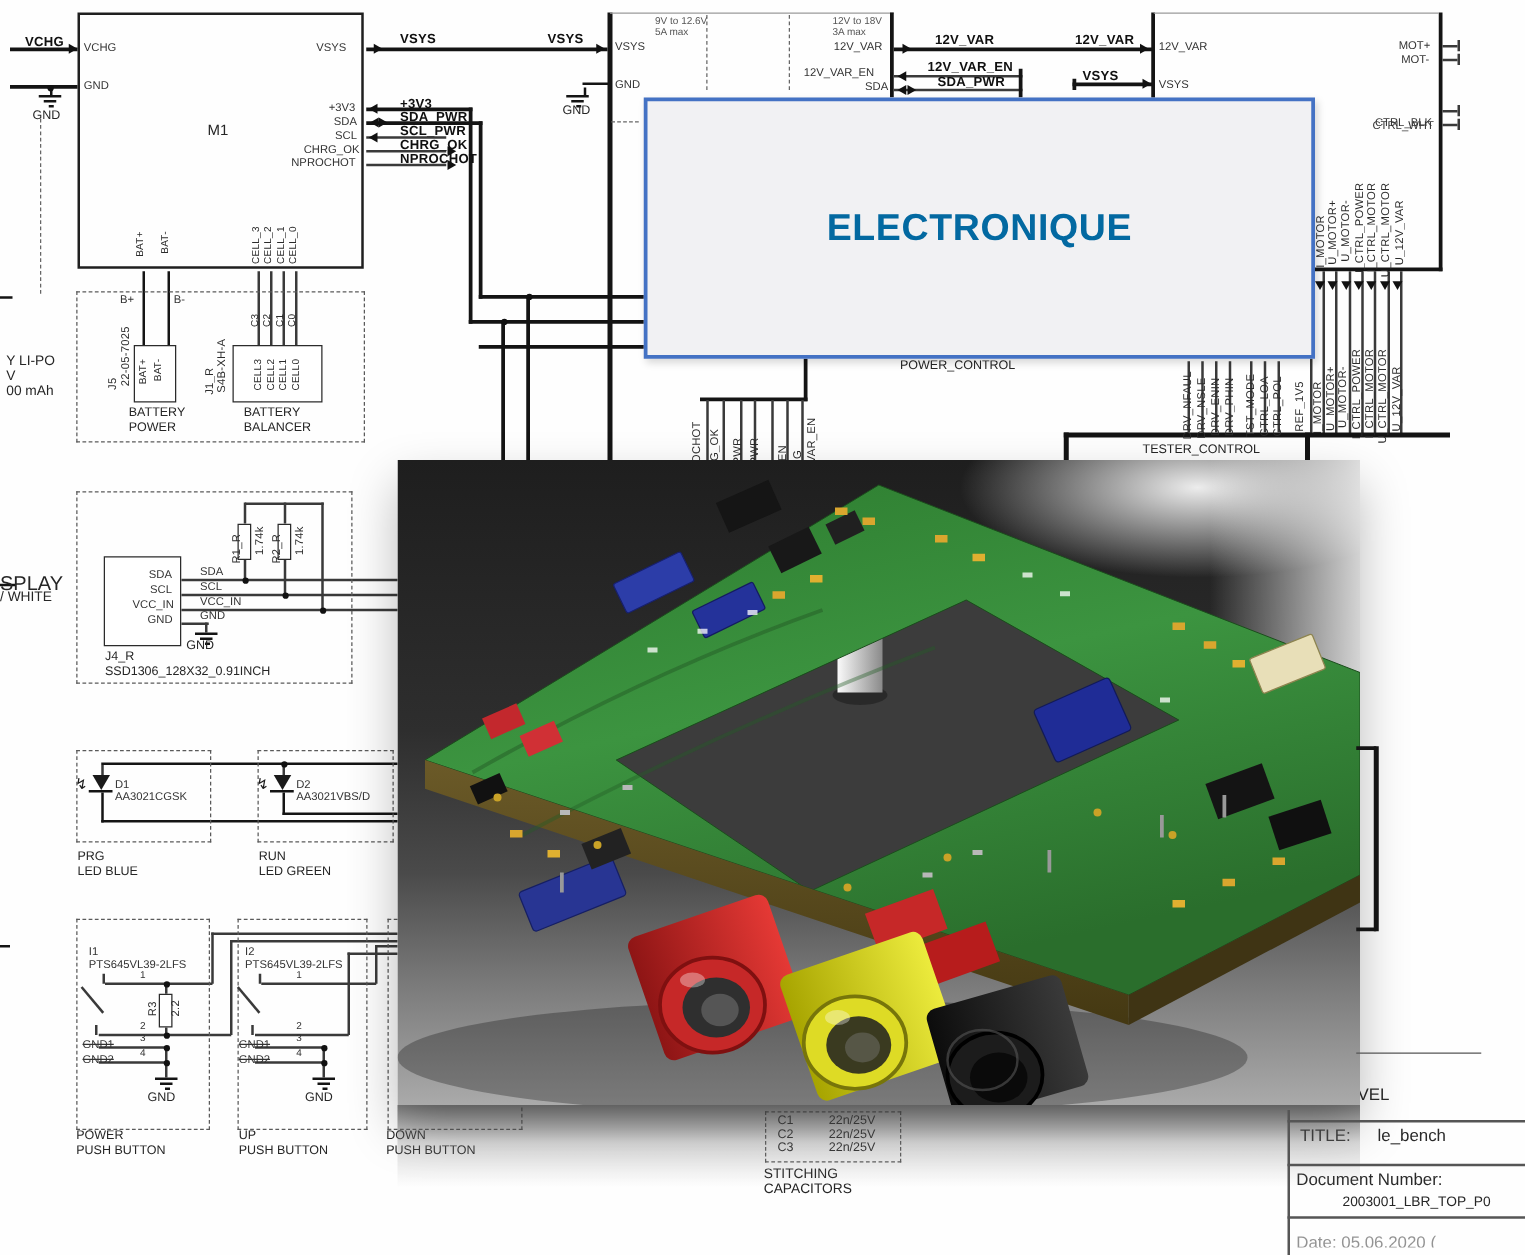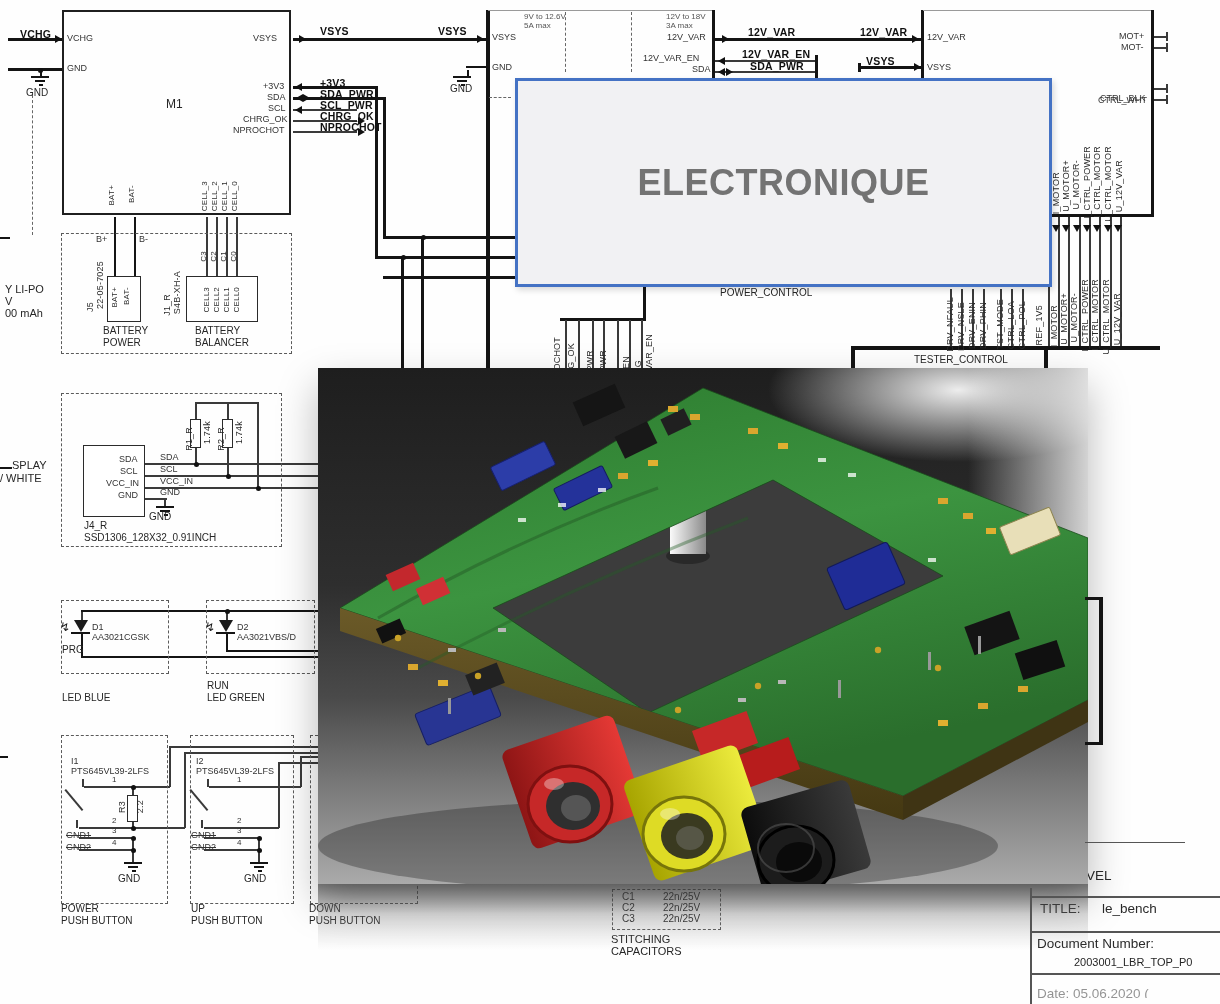--- a/index.html
+++ b/index.html
@@ -33,21 +33,21 @@
   .ar.d{border-left:4px solid transparent;border-right:4px solid transparent;border-top:7px solid #111;}
   .gbar{position:absolute;background:#141414;z-index:2;}
   .tri{position:absolute;width:0;height:0;border-left:7px solid transparent;border-right:7px solid transparent;
        border-top:12px solid #1a1a1a;z-index:2;}
   .bolt{position:absolute;font-size:12px;color:#1a1a1a;z-index:2;}
   .sl{position:absolute;width:27px;height:1.6px;background:#3a3a3a;transform-origin:0 0;
       transform:rotate(50deg);z-index:1;}
   #overlay-title{position:absolute;left:515px;top:78px;width:537px;height:209px;background:#f1f1f3;
       border:3px solid #4472c4;box-sizing:border-box;display:flex;flex-direction:column;
       align-items:center;justify-content:center;z-index:10;box-shadow:2px 3px 6px rgba(0,0,0,.15);}
-  .ot-line{font-weight:800;font-size:36px;color:#737373;line-height:1.2;letter-spacing:.5px;
+  .ot-line{font-weight:800;font-size:30px;color:#0369a1;line-height:1.2;letter-spacing:.5px;
       font-family:"Liberation Sans",sans-serif;}
   #pcb-photo{position:absolute;left:318px;top:368px;width:770px;height:516px;z-index:5;
       box-shadow:0 18px 38px rgba(0,0,0,.28);}
   #photo-shadow{position:absolute;left:318px;top:884px;width:770px;height:66px;z-index:4;
       background:linear-gradient(180deg,rgba(78,78,78,.72),rgba(130,130,130,.28) 45%,rgba(255,255,255,0));}
 </style>
 </head>
 <body>
 
 <div id="scene">
@@ -426,38 +426,38 @@
     <div class="lab net" style="left: 320px; top: 122px;">NPROCHOT</div>
     <div class="lab p9" style="left: 96px; top: 235px;">B+</div>
     <div class="lab p9" style="left: 139px; top: 235px;">B-</div>
     <div class="lab" style="left: 103px; top: 325px;">BATTERY</div>
     <div class="lab" style="left: 103px; top: 337px;">POWER</div>
     <div class="lab" style="left: 195px; top: 325px;">BATTERY</div>
     <div class="lab" style="left: 195px; top: 337px;">BALANCER</div>
     <div class="lab" style="left: 5px; top: 283px; font-size: 11px;">Y LI-PO</div>
     <div class="lab" style="left: 5px; top: 295px; font-size: 11px;">V</div>
     <div class="lab" style="left: 5px; top: 307px; font-size: 11px;">00 mAh</div>
-    <div class="lab" style="left: 12px; top: 459px; font-size: 11px;">SPLAY</div>
+    <div class="lab" style="left: 0px; top: 459px; font-size: 16px;">SPLAY</div>
     <div class="lab" style="left: 0px; top: 472px; font-size: 11px;">/ WHITE</div>
     <div class="lab p9" style="left: 160px; top: 453px;">SDA</div>
     <div class="lab p9" style="left: 160px; top: 465px;">SCL</div>
     <div class="lab p9" style="left: 160px; top: 477px;">VCC_IN</div>
     <div class="lab p9" style="left: 160px; top: 488px;">GND</div>
     <div class="lab p9" style="left: 119px; top: 455px;">SDA</div>
     <div class="lab p9" style="left: 120px; top: 467px;">SCL</div>
     <div class="lab p9" style="left: 106px; top: 479px;">VCC_IN</div>
     <div class="lab p9" style="left: 118px; top: 491px;">GND</div>
     <div class="lab" style="left: 149px; top: 511px;">GND</div>
     <div class="lab" style="left: 84px; top: 520px;">J4_R</div>
     <div class="lab" style="left: 84px; top: 532px;">SSD1306_128X32_0.91INCH</div>
     <div class="lab p9" style="left: 92px; top: 623px;">D1</div>
     <div class="lab p9" style="left: 92px; top: 633px;">AA3021CGSK</div>
     <div class="lab p9" style="left: 237px; top: 623px;">D2</div>
     <div class="lab p9" style="left: 237px; top: 633px;">AA3021VBS/D</div>
-    <div class="lab" style="left: 62px; top: 644px;">PRG</div>
+    <div class="lab" style="left: 62px; top: 680px;">PRG</div>
     <div class="lab" style="left: 62px; top: 692px;">LED BLUE</div>
     <div class="lab" style="left: 207px; top: 680px;">RUN</div>
     <div class="lab" style="left: 207px; top: 692px;">LED GREEN</div>
     <div class="lab p9" style="left: 71px; top: 757px;">I1</div>
     <div class="lab p9" style="left: 71px; top: 767px;">PTS645VL39-2LFS</div>
     <div class="lab p9" style="left: 196px; top: 757px;">I2</div>
     <div class="lab p9" style="left: 196px; top: 767px;">PTS645VL39-2LFS</div>
     <div class="lab p8" style="left: 112px; top: 776px;">1</div>
     <div class="lab p8" style="left: 112px; top: 817px;">2</div>
     <div class="lab p8" style="left: 112px; top: 827px;">3</div>

